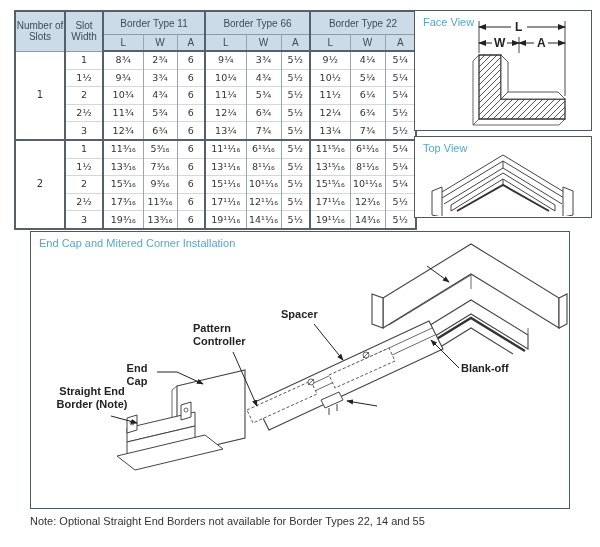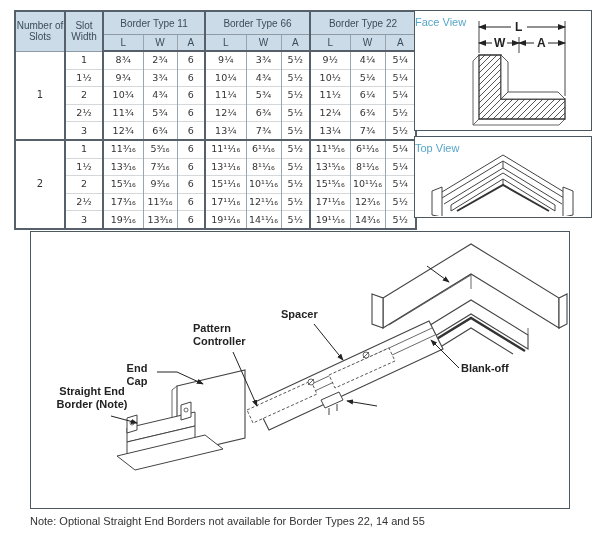--- a/index.html
+++ b/index.html
@@ -20,21 +20,21 @@
       font-family:"DejaVu Sans","Liberation Sans",sans-serif;font-size:9.5px;}
   table.dims td.slots{font-size:10px;}
   table.dims .thickL{border-left:2px solid #55606a;}
   table.dims tr.groupTop td{border-top:2px solid #55606a;}
 
   
   .panel{position:absolute;border:1.5px solid #4d5860;background:#fff;box-sizing:border-box;}
   #face-panel{left:414px;top:10px;width:178px;height:121px;}
   #top-panel{left:414px;top:136px;width:178px;height:82px;}
   #install-panel{left:30px;top:231px;width:540px;height:278px;}
-  .panel-title{position:absolute;left:0;top:5px;color:#57a6c8;font-size:11px;z-index:3;}
+  .panel-title{position:absolute;left:8px;top:5px;color:#57a6c8;font-size:11px;z-index:3;}
   .panel svg{position:absolute;left:0;top:0;}
 
   
   .dlabel{position:absolute;color:#232323;font-weight:bold;font-size:11px;line-height:12.5px;z-index:3;}
   #lbl-mitered{left:344px;top:12px;width:60px;}
   #lbl-spacer{left:250px;top:76px;width:70px;}
   #lbl-pattern{left:162px;top:90px;width:80px;}
   #lbl-endcap{left:88px;top:130px;width:36px;text-align:center;}
   #lbl-straight{left:16px;top:153px;width:90px;text-align:center;}
   #lbl-blankoff{left:430px;top:130px;width:80px;}
@@ -257,20 +257,21 @@
       <path d="M17,54 L27,50 L27,80 L17,78 Z"></path>
       <path d="M148,50 L158,54 L158,78 L148,80 Z"></path>
 
       <path d="M88,24 L88,31 M88,42 L88,48" fill="none"></path>
       <path d="M42,74 L88,48 L134,74" fill="none" stroke="#333" stroke-width="2"></path>
     </g>
   </svg>
 </div>
 
 <div class="panel" id="install-panel">
+  <div class="panel-title">End Cap and Mitered Corner Installation</div>
 
   <svg width="537" height="275" viewBox="0 0 537 275">
     <defs>
       <marker id="arr2" viewBox="0 0 8 6" refX="7" refY="3" markerWidth="7" markerHeight="5.5" orient="auto-start-reverse">
           <path d="M0,0 L8,3 L0,6 Z" fill="#222"></path>
         </marker>
     </defs>
 
     <g stroke="#444" stroke-width="1.1" fill="#fff">
       <path d="M352,66 L440,12 L528,66 L528,96 L440,42 L352,96 Z"></path>

